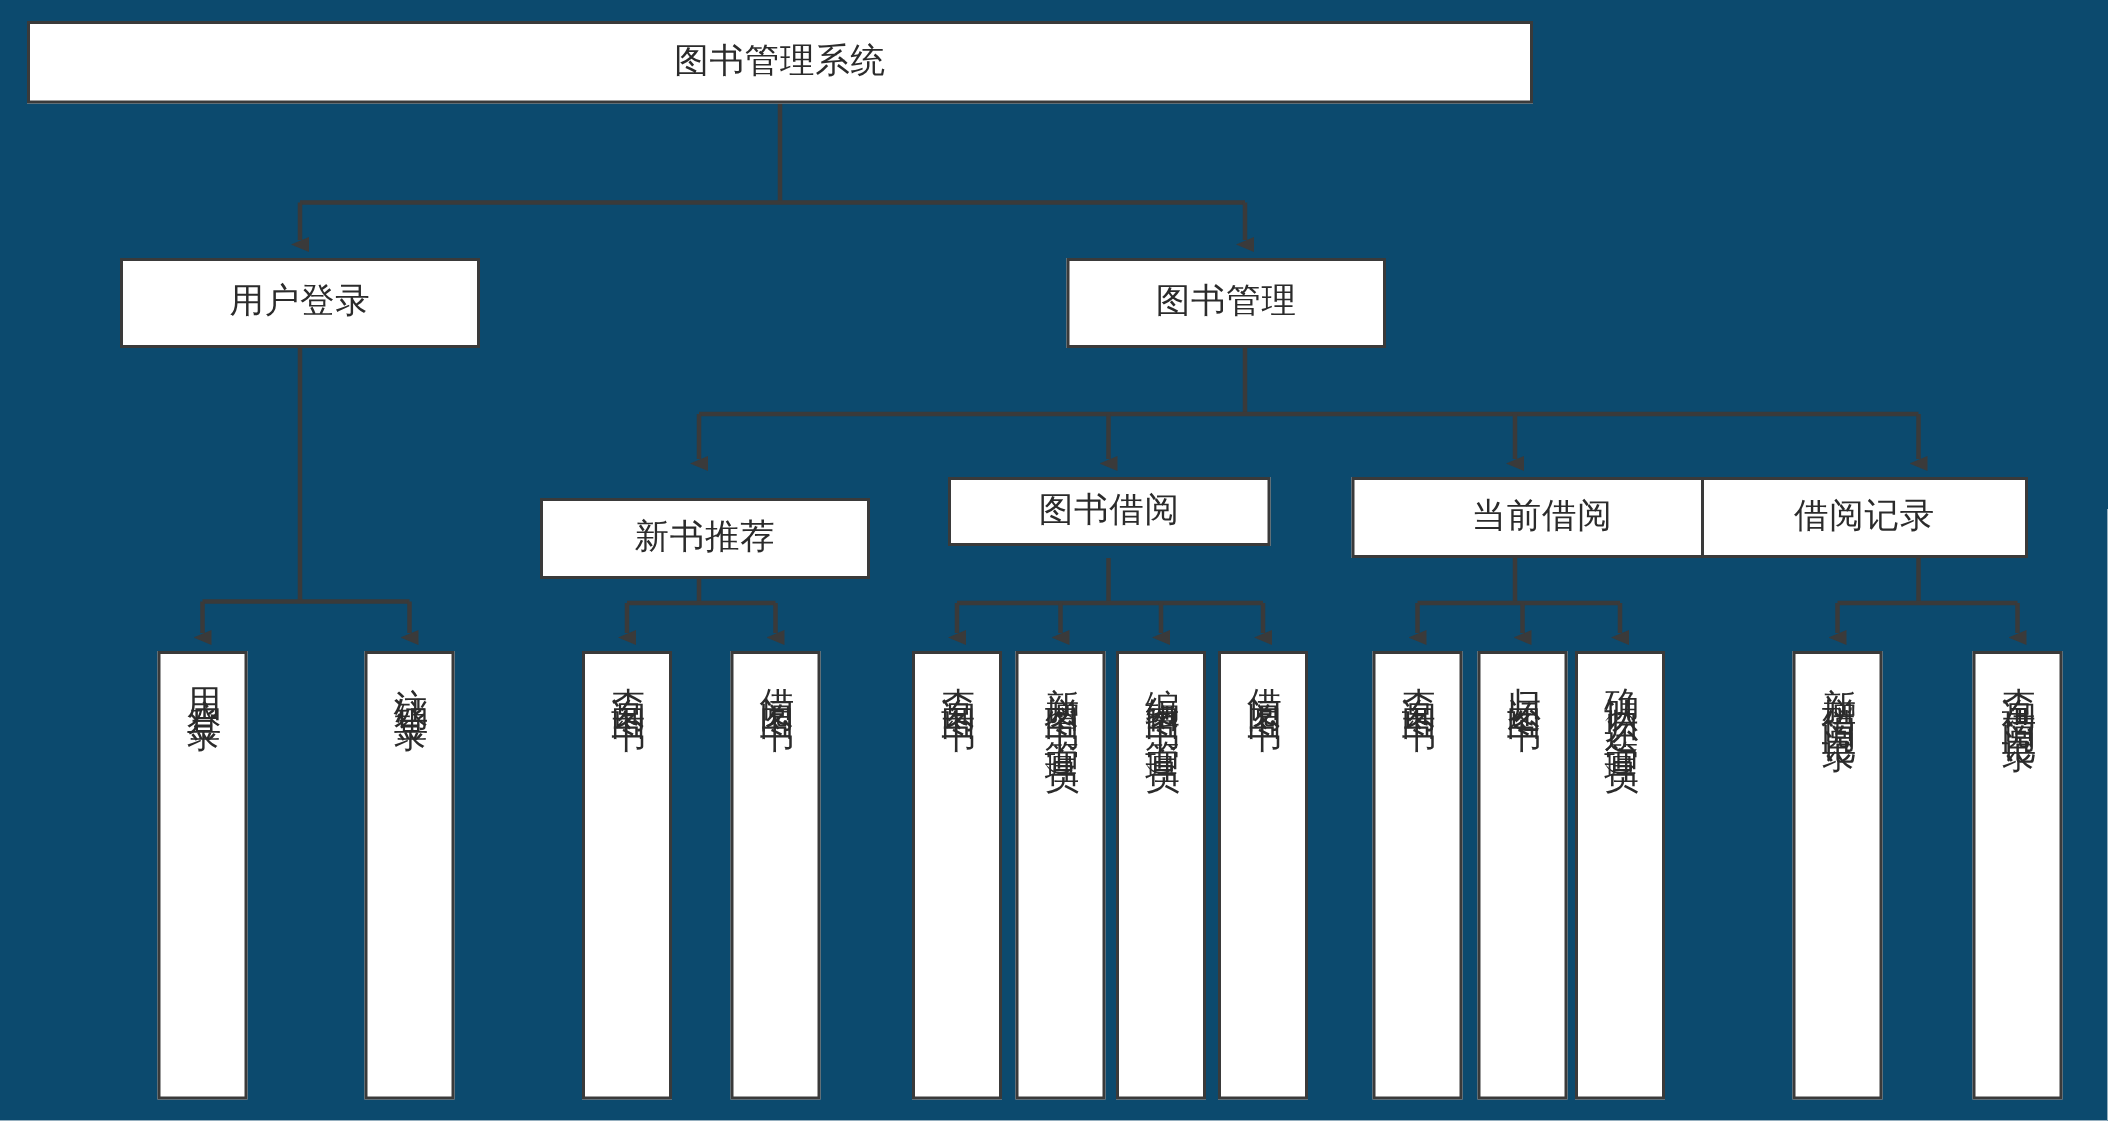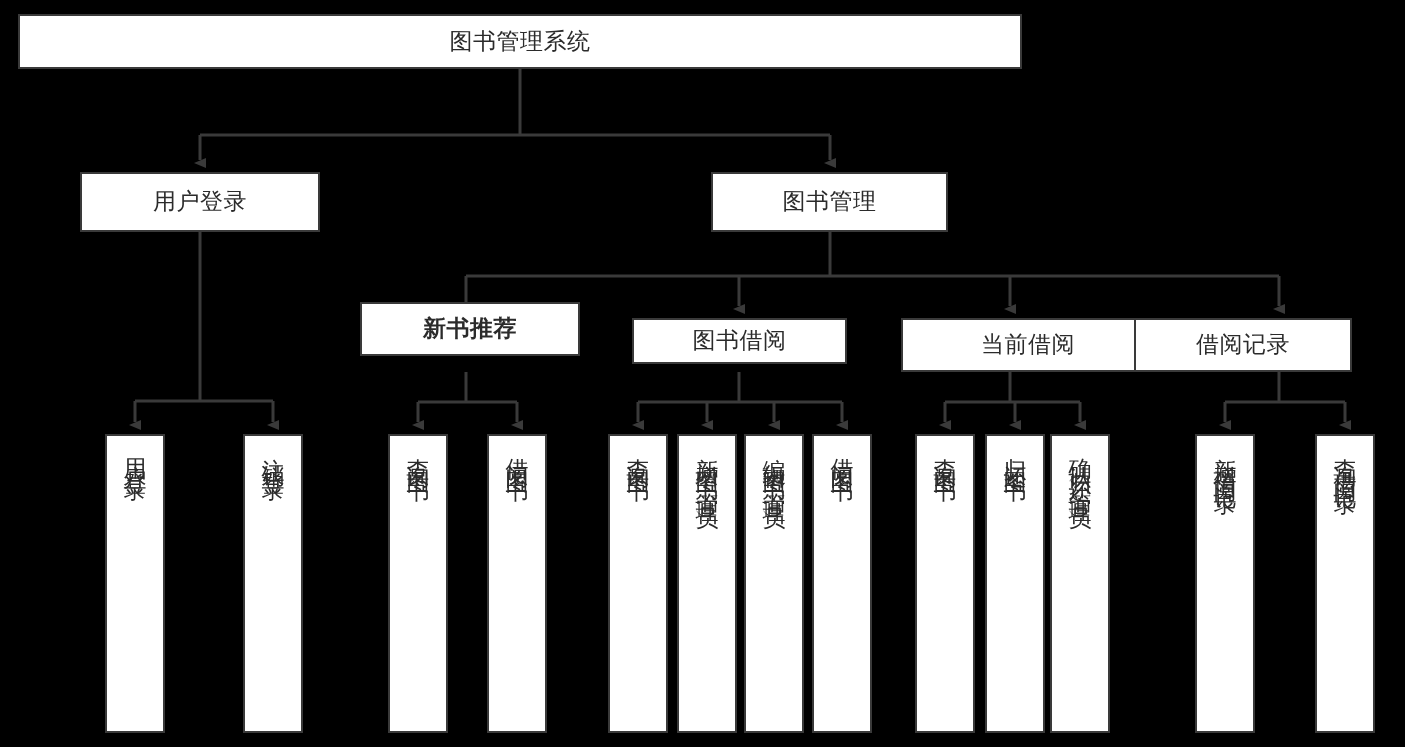--- a/index.html
+++ b/index.html
@@ -7,21 +7,21 @@
     padding: 0;
     background: #ffffff;
   }
   body {
     font-family: "DejaVu Sans", "Liberation Sans", sans-serif;
   }
   #diagram-root {
     position: relative;
     width: 1405px;
     height: 747px;
-    background: #000000;
+    background: #0c4a6e;
     overflow: hidden;
   }
   #diagram-svg {
     position: absolute;
     left: 0;
     top: 0;
     width: 1405px;
     height: 747px;
   }
   .node-box {
@@ -138,25 +138,25 @@
   </svg>
 
   <div class="node-box node-h" style="left:18px; top:14px; width:1004px; height:55px;">
     <span class="node-label">图书管理系统</span>
   </div>
 
   <div class="node-box node-h" style="left:80px; top:172px; width:240px; height:60px;">
     <span class="node-label">用户登录</span>
   </div>
 
-  <div class="node-box node-h" style="left:711px; top:172px; width:237px; height:60px;">
+  <div class="node-box node-h" style="left:711px; top:172px; width:213px; height:60px;">
     <span class="node-label">图书管理</span>
   </div>
 
-  <div class="node-box node-h" style="left:360px; top:302px; width:220px; height:54px;font-weight:bold;">
+  <div class="node-box node-h" style="left:360px; top:332px; width:220px; height:54px;">
     <span class="node-label">新书推荐</span>
   </div>
 
   <div class="node-box node-h" style="left:632px; top:318px; width:215px; height:46px;">
     <span class="node-label">图书借阅</span>
   </div>
 
   <div class="node-box node-h" style="left:901px; top:318px; width:254px; height:54px;">
     <span class="node-label">当前借阅</span>
   </div>

